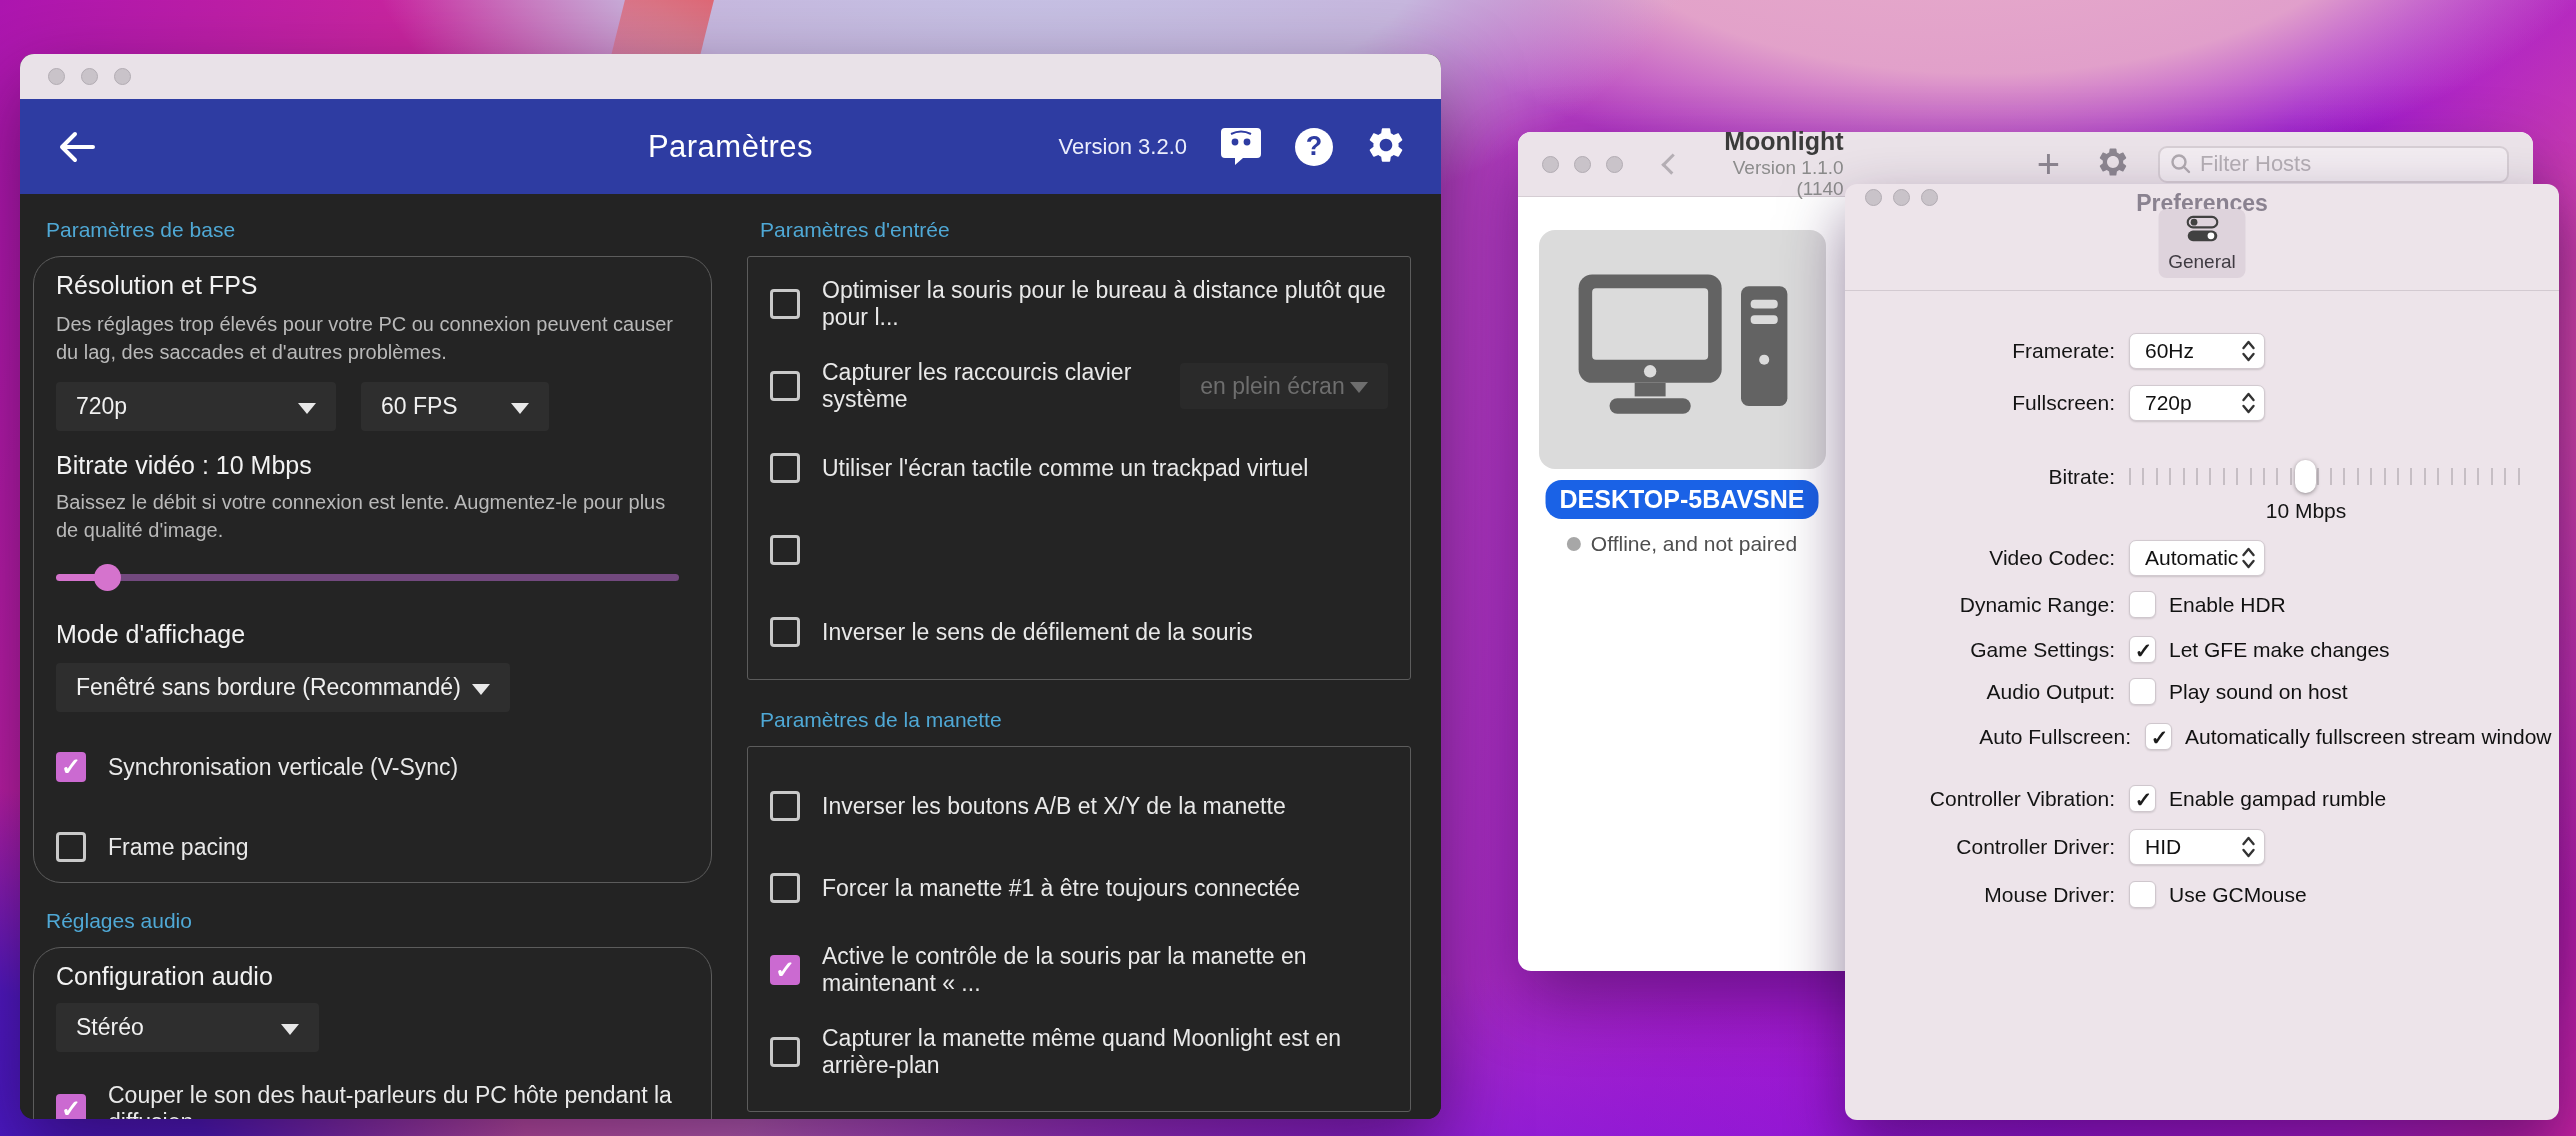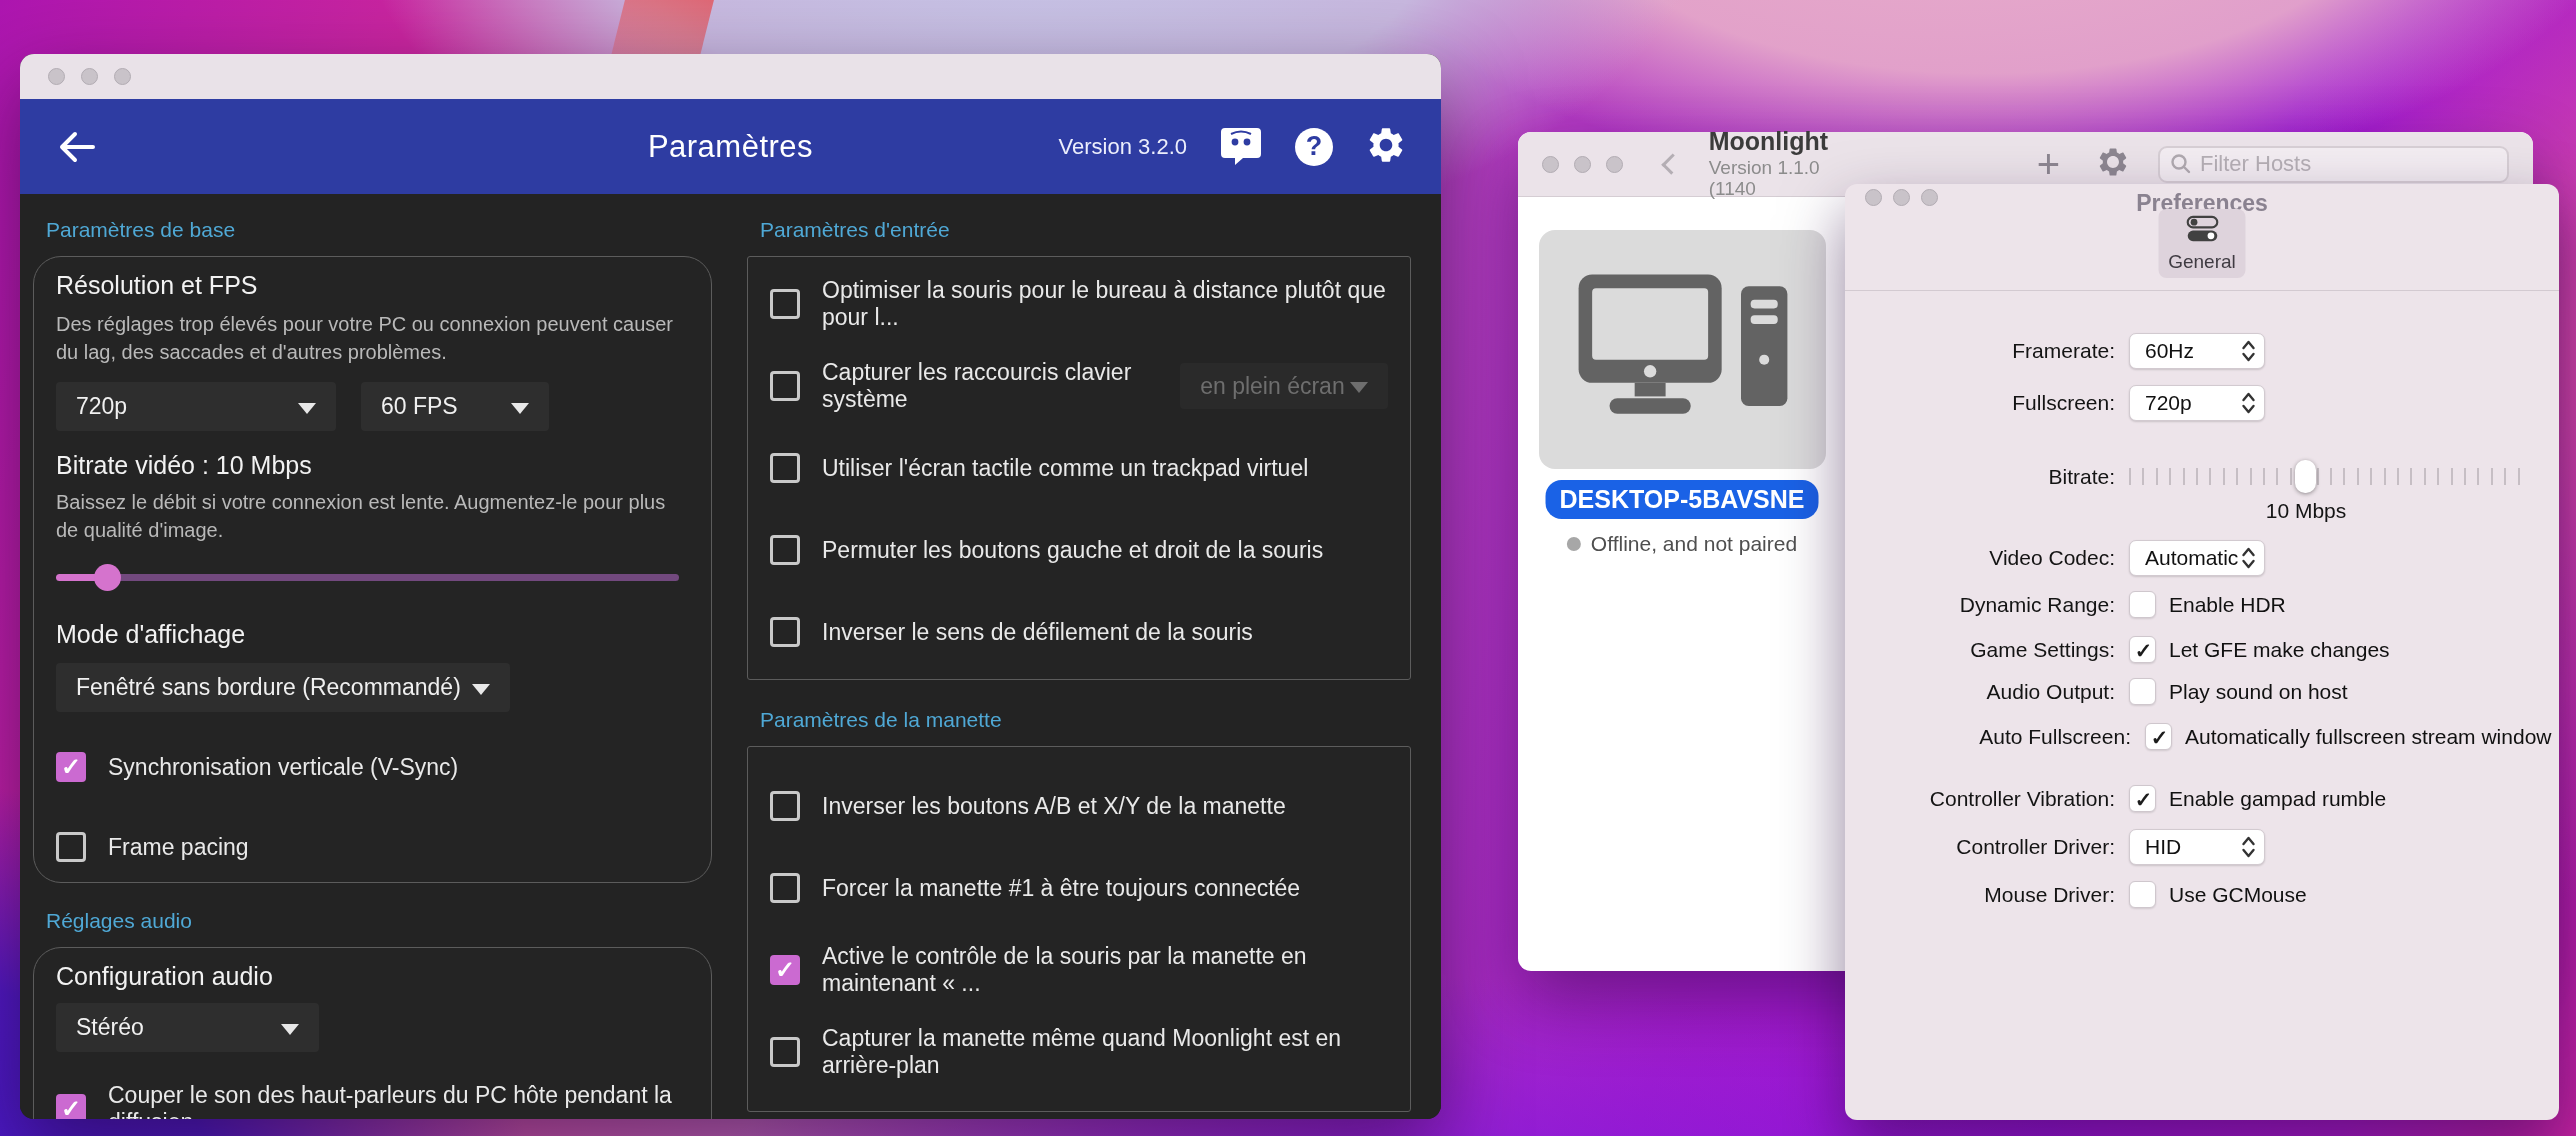--- a/index.html
+++ b/index.html
@@ -64,21 +64,21 @@
         border-radius:50%; background:#d573cd; }
   .inrow { height:82px; display:flex; align-items:center; padding:0 22px; }
 
   
   .win-ml { position:absolute; left:1518px; top:132px; width:1015px; height:839px; border-radius:13px;
     background:#fff; box-shadow:0 30px 69px rgba(40,5,60,.45); }
   .win-ml .titlebar { height:65px; background:#ebe3e9; border-bottom:1px solid #d5cdd3;
     border-radius:13px 13px 0 0; display:flex; align-items:center; padding:0 24px; position:relative; }
   .chev-left { width:16px; height:16px; border-left:3px solid #b4aeb4; border-bottom:3px solid #b4aeb4;
     transform:rotate(45deg); margin-left:42px; }
-  .ml-titleblock { margin-left:30px; line-height:1.1; }
+  .ml-titleblock { margin-left:30px; line-height:1.1;text-align:right; }
   .ml-title { font-size:25px; font-weight:700; color:#3b3b3b; }
   .ml-sub { font-size:19px; color:#8c8c8c; margin-top:2px; }
   .plus-btn { margin-left:193px; color:#8d8791; font-size:40px; font-weight:300; line-height:40px; }
   .ml-gear { margin-left:36px; }
   .filter-field { margin-left:28px; width:381px; height:37px; border:2px solid #d7cfd5; border-radius:9px;
     background:#f3edf2; display:flex; align-items:center; padding:0 10px; }
   .filter-field input { border:none; outline:none; background:transparent; font-size:22px; color:#5a5a5a;
     font-family:"Liberation Sans",sans-serif; width:297px; margin-left:8px; }
   .filter-field input::placeholder { color:#b5afb5; }
   .host-tile { position:absolute; left:21px; top:98px; width:287px; height:239px; border-radius:16px; background:#dbdbdb;
@@ -220,21 +220,20 @@
             <div class="dd disabled" style="width:228px; height:46px; margin-left:auto;">
               <span>en plein écran</span>
             </div>
           </div>
           <div class="inrow">
             <span class="cb"></span>
             <span class="cb-label">Utiliser l'écran tactile comme un trackpad virtuel</span>
           </div>
           <div class="inrow">
             <span class="cb"></span>
-            <span class="cb-label">Permuter les boutons gauche et droit de la souris</span>
           </div>
           <div class="inrow">
             <span class="cb"></span>
             <span class="cb-label">Inverser le sens de défilement de la souris</span>
           </div>
         </div>
 
         <div class="section-label" style="margin-top:28px;">Paramètres de la manette</div>
         <div class="groupbox" style="padding:18px 0;">
           <div class="inrow">

